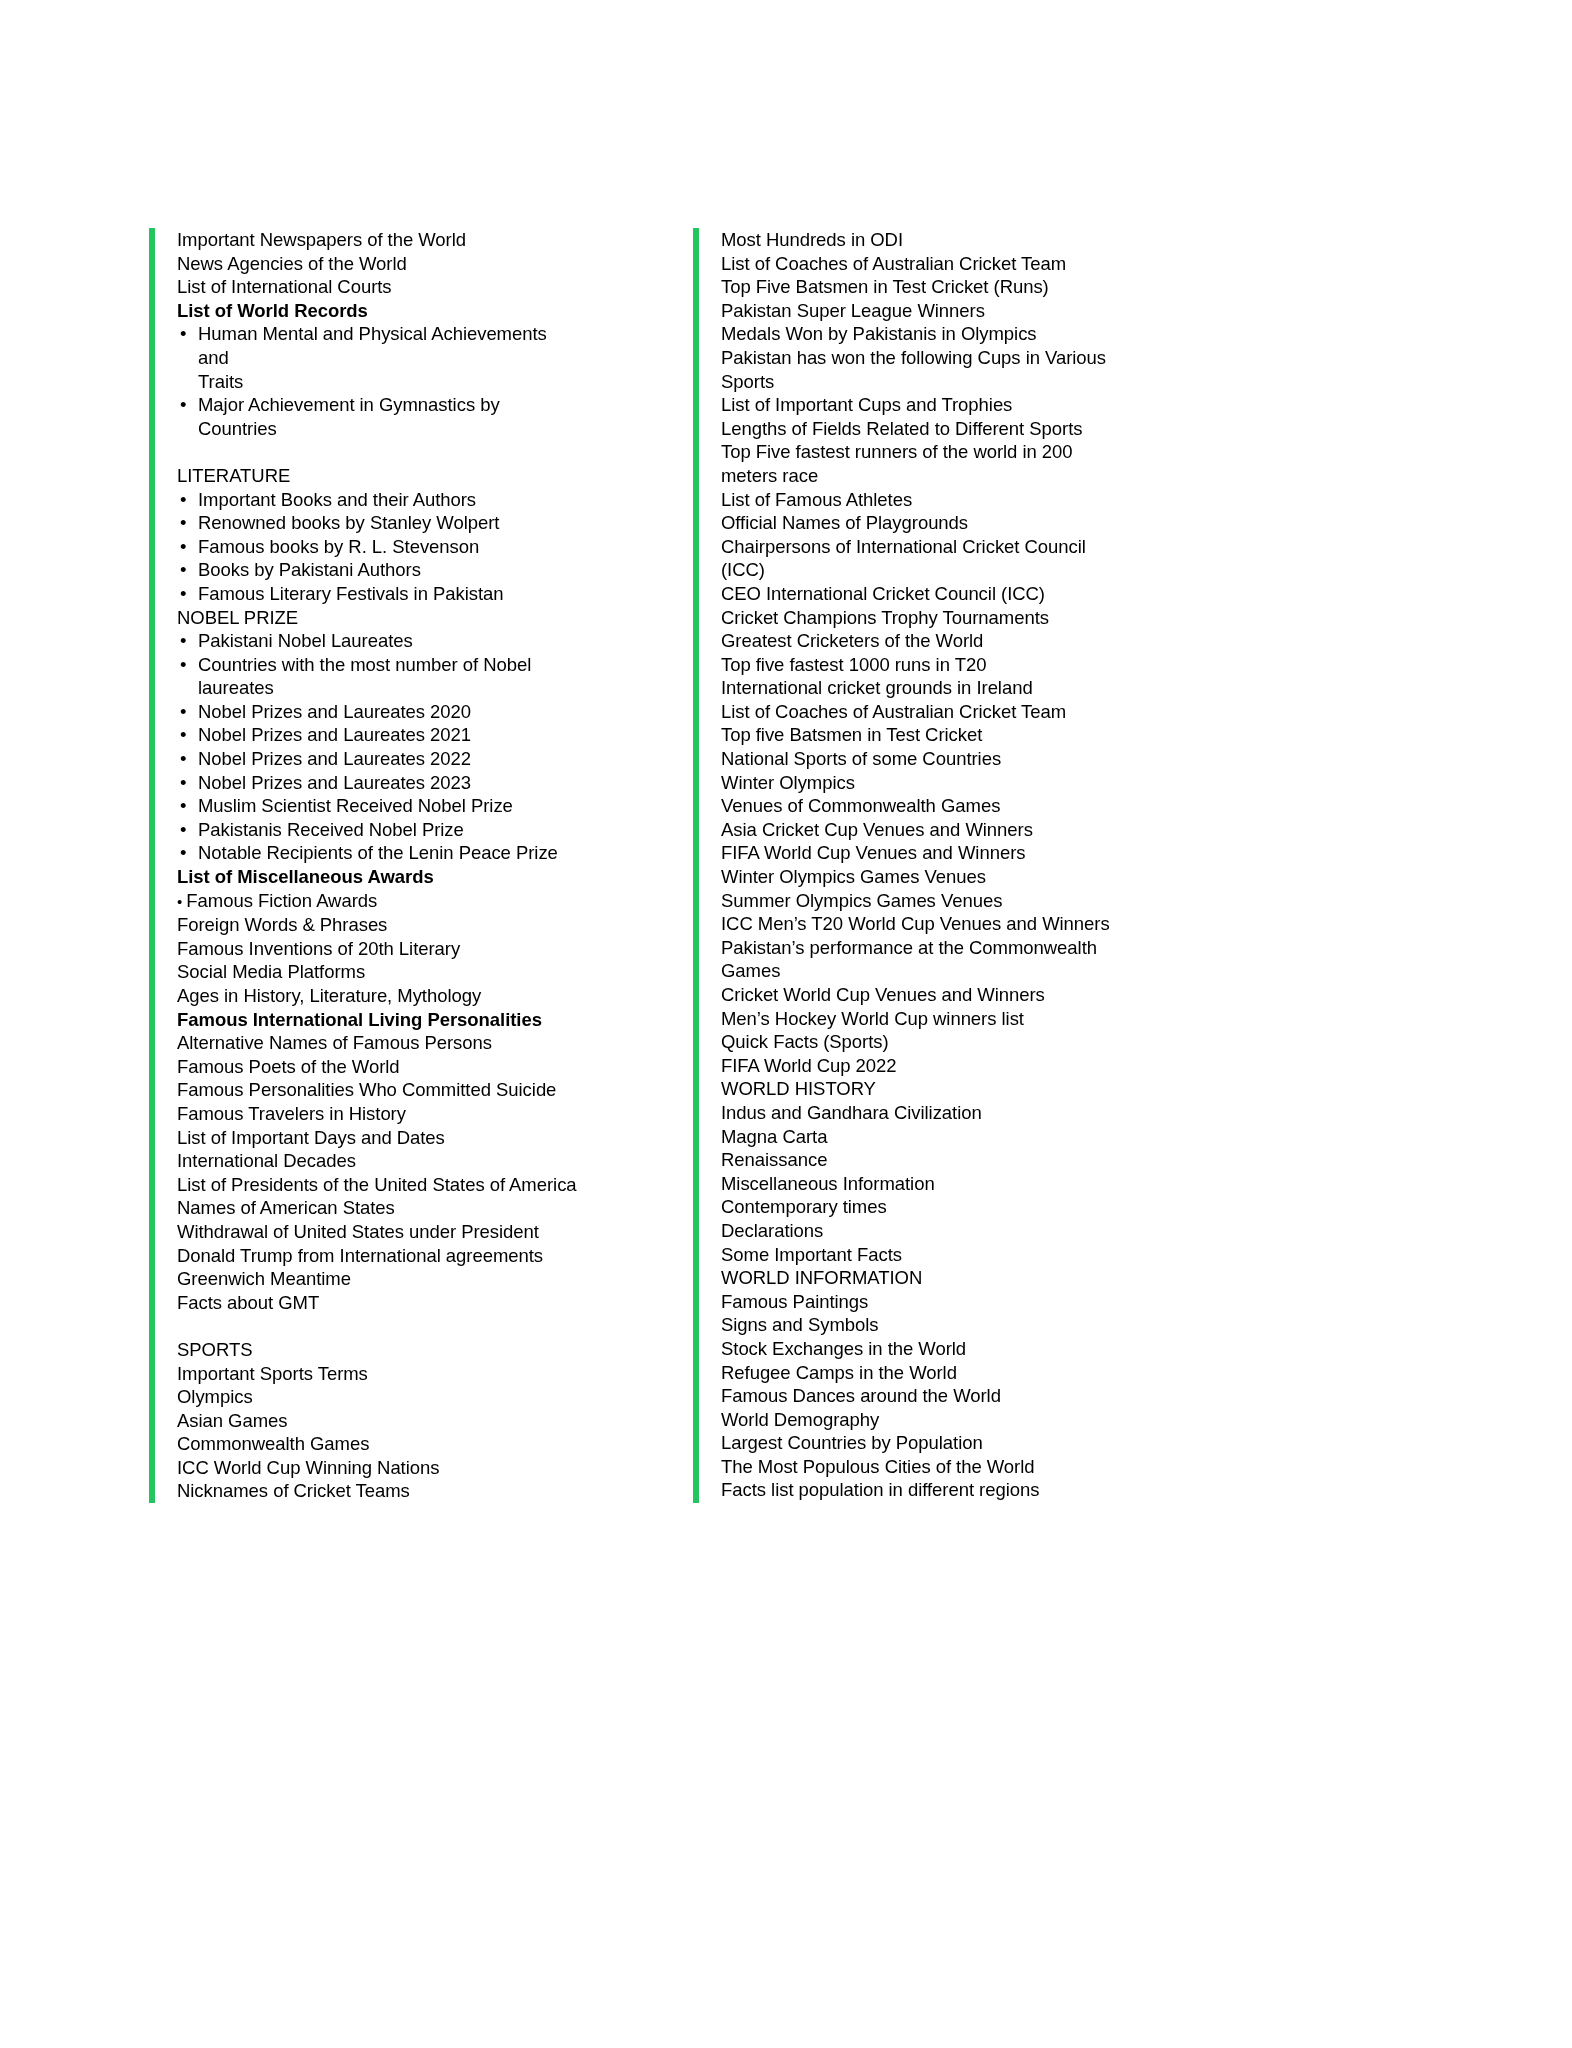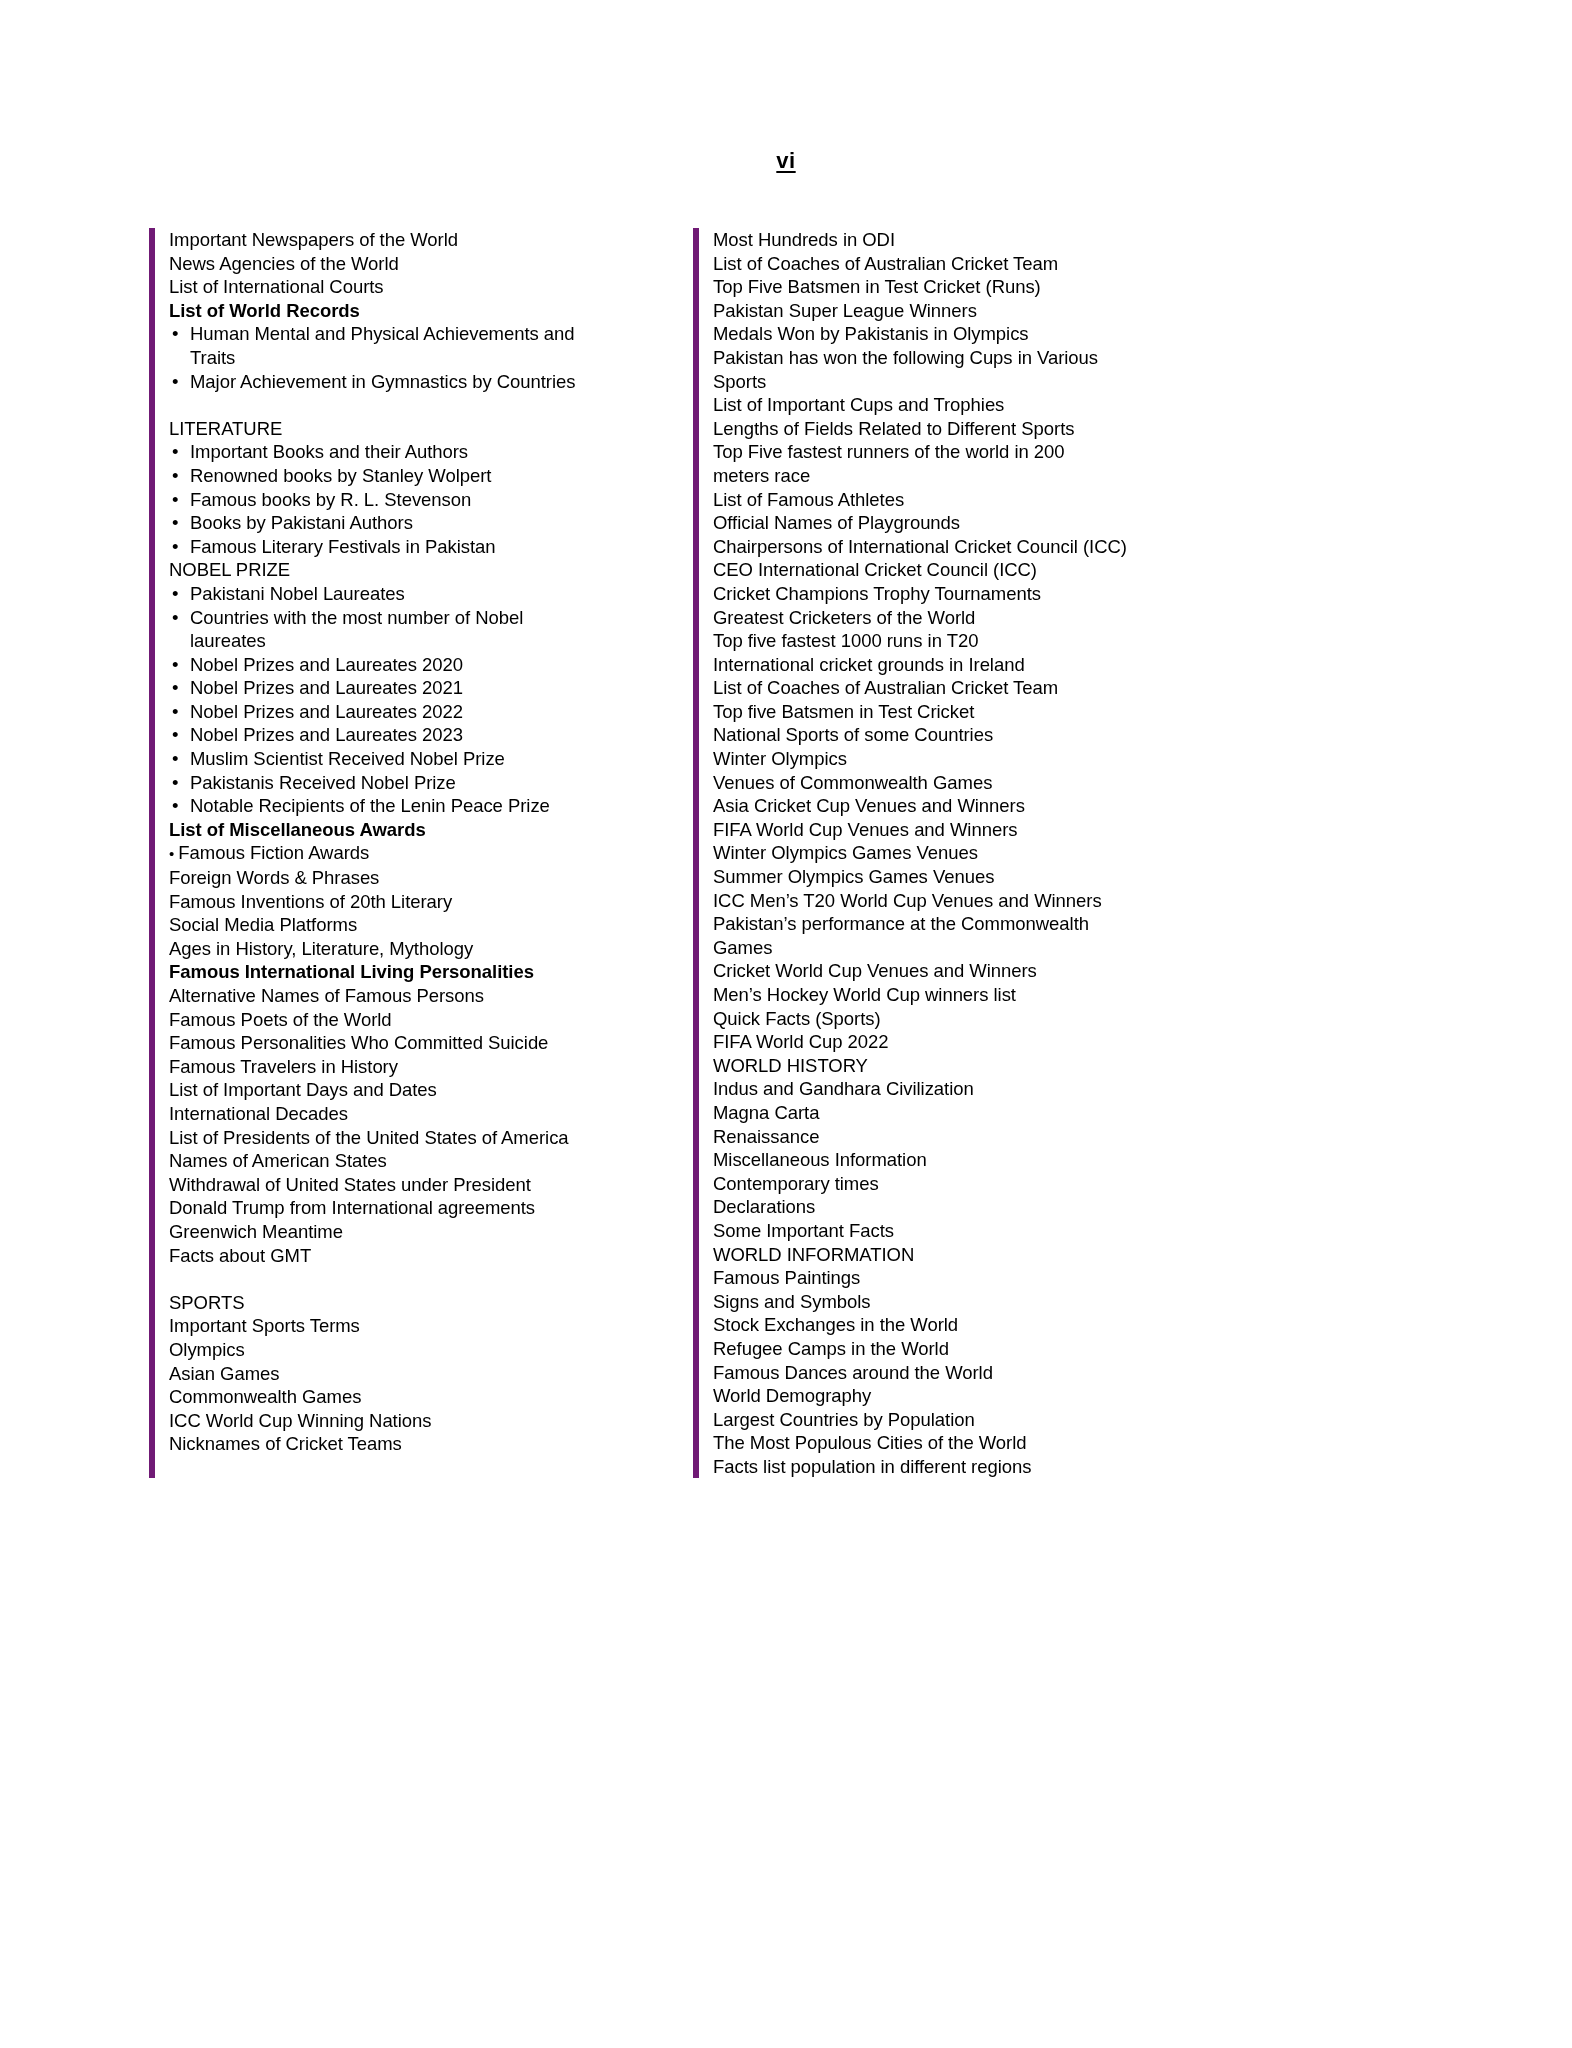--- a/index.html
+++ b/index.html
@@ -37,22 +37,22 @@
     position: absolute;
     top: 228px;
     left: 0;
     width: 1572px;
     display: flex;
     gap: 0;
   }
   .column {
     position: relative;
     box-sizing: border-box;
-    border-left: 6px solid #701a75;
-    padding-left: 10px;
+    border-left: 6px solid #22c55e;
+    padding-left: 18px;
   }
   .column.left {
     margin-left: 149px;
     width: 432px;
   }
   .column.right {
     margin-left: 112px;
     width: 436px;
   }
   .entry {
@@ -96,23 +96,20 @@
   }
   .entry.gap {
     height: 23.6px;
   }
 </style>
 </head>
 <body>
 
 <div class="page">
 
-  <div class="page-number">
-    <span>vi</span>
-  </div>
 
   <div class="columns">
     <div class="column left" id="col-left">
         <div class="entry plain">Important Newspapers of the World</div>
         <div class="entry plain">News Agencies of the World</div>
         <div class="entry plain">List of International Courts</div>
         <div class="entry heading">List of World Records</div>
         <div class="entry bullet">Human Mental and Physical Achievements and</div>
         <div class="entry cont">Traits</div>
         <div class="entry bullet">Major Achievement in Gymnastics by Countries</div>

